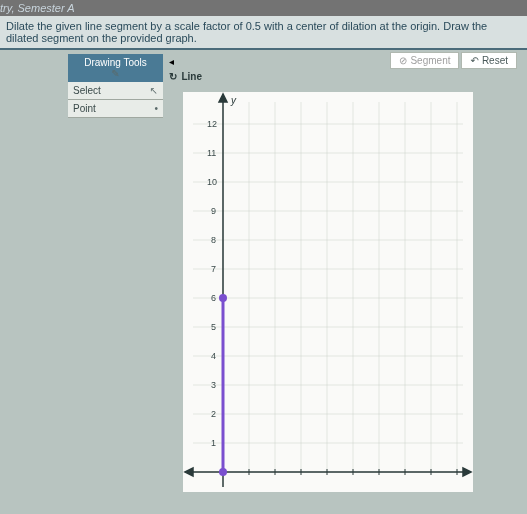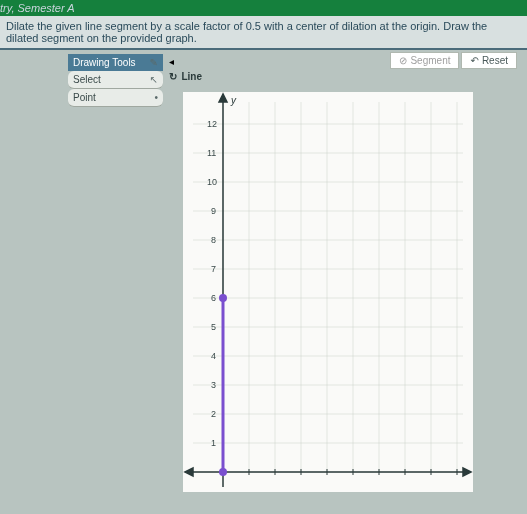--- a/index.html
+++ b/index.html
@@ -5,21 +5,21 @@
     * { margin: 0; padding: 0; box-sizing: border-box; }
     body {
       font-family: Arial, sans-serif;
       background: #b8c4c0;
       width: 527px;
       height: 514px;
       overflow: hidden;
       position: relative;
     }
     .header-bar {
-      background: #15803d;
+      background: #737373;
       color: #c8d4dc;
       padding: 2px 0;
       font-size: 11px;
       font-style: italic;
     }
     .instruction-bar {
       background: #d8e0e0;
       border-bottom: 2px solid #4a6b7a;
       padding: 4px 6px;
       font-size: 11px;
@@ -29,36 +29,36 @@
       display: flex;
       padding: 4px 0 0 68px;
     }
     .tools-panel {
       width: 95px;
       font-size: 10px;
     }
     .tools-header {
       background: #4a7a95;
       color: #fff;
-      padding: 3px 5px;
+      padding: 3px 15px;
       display: flex;
       justify-content: space-between;
       align-items: center;
       font-size: 10px;
+      flex-direction: column;
     }
     .tool-item {
       background: #e8ece8;
       border-bottom: 1px solid #a0a8a0;
       padding: 3px 5px;
       display: flex;
       justify-content: space-between;
       align-items: center;
       color: #3a4a4a;
       cursor: pointer;
-      border-radius: 6px;
     }
     .tool-item.selected {
       background: #5a8aa5;
       color: #fff;
     }
     .tool-icon {
       font-size: 10px;
       color: #5a6a6a;
     }
     .canvas-area {

